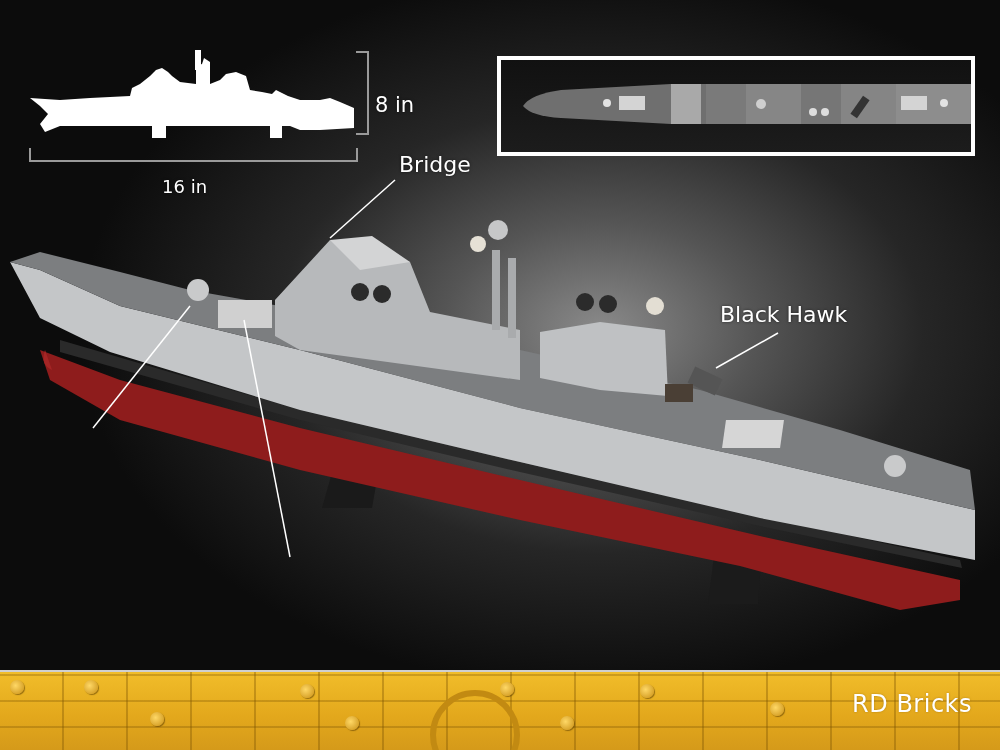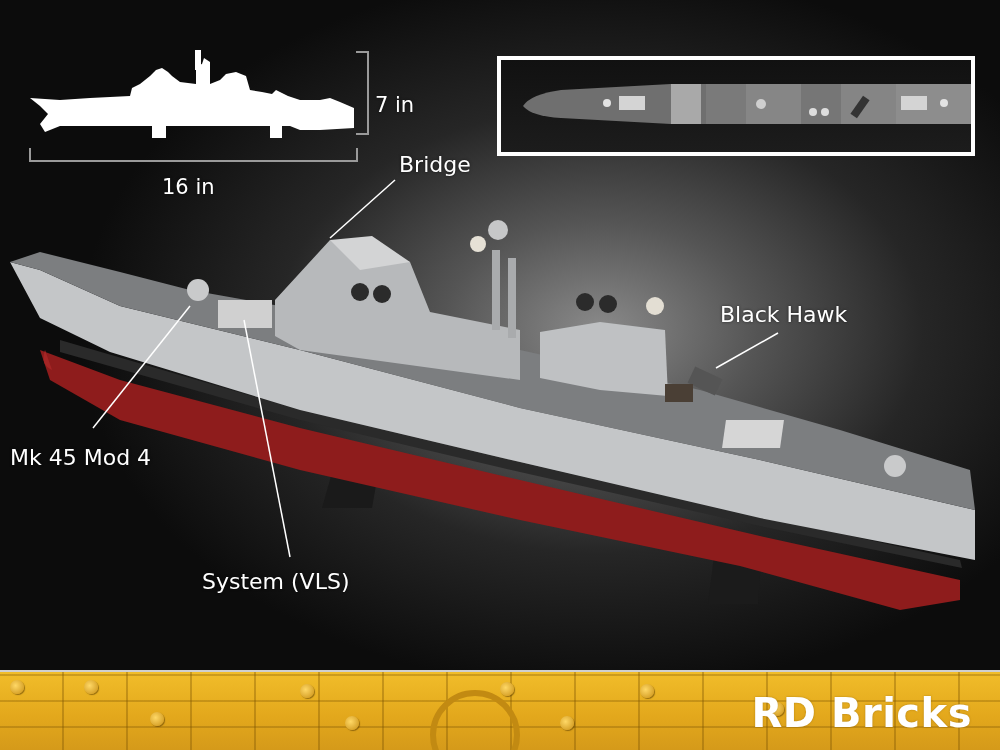--- a/index.html
+++ b/index.html
@@ -12,21 +12,21 @@
   svg.overlay{position:absolute;left:0;top:0;width:1000px;height:750px;}
   #footer{position:absolute;left:0;top:670px;width:1000px;height:80px;
     background:
       repeating-linear-gradient(90deg,rgba(0,0,0,0) 0 62px,rgba(120,80,0,.35) 62px 64px),
       repeating-linear-gradient(0deg,rgba(0,0,0,0) 0 24px,rgba(120,80,0,.3) 24px 26px),
       linear-gradient(180deg,#f1bd2a 0%,#e3a81c 55%,#d4991a 100%);
     border-top:2px solid #cfcfcf;}
   #footer .stud{position:absolute;width:14px;height:14px;border-radius:50%;
     background:radial-gradient(circle at 40% 40%,#ffd866,#c98f14);box-shadow:1px 1px 1px rgba(90,60,0,.6);}
   #brand{position:absolute;right:28px;top:18px;font-family:"DejaVu Sans",sans-serif;
-    font-weight:700;font-size:40px;letter-spacing:.5px;color:#fff;
+    font-weight:400;font-size:24px;letter-spacing:.5px;color:#fff;
     text-shadow:0 0 2px rgba(120,80,0,.5);}
   #topview{position:absolute;left:497px;top:56px;width:478px;height:100px;
     border:4px solid #fff;background:linear-gradient(180deg,#111,#1c1c1c);box-sizing:border-box;}
 </style>
 </head>
 <body>
 
 <svg class="overlay" viewBox="0 0 1000 750">
   <g fill="#fff">
     <path d="M30 98 L60 100 L90 98 L130 96 L132 88 L140 84 L150 76 L156 70 L162 68 L168 72 L172 76 L180 82 L196 84 L196 66 L202 64 L204 58 L210 62 L210 84 L220 80 L226 74 L236 72 L246 76 L250 90 L262 92 L272 94 L276 90 L288 96 L300 100 L320 100 L330 98 L340 102 L354 108 L354 128 L320 130 L300 130 L290 126 L282 126 L282 138 L270 138 L270 126 L166 126 L166 138 L152 138 L152 126 L60 126 L45 132 L40 124 L48 114 L40 106 Z"></path>
@@ -79,22 +79,22 @@
     <rect x="690" y="372" width="30" height="18" fill="#555" transform="rotate(25 705 381)"></rect>
     <rect x="665" y="384" width="28" height="18" fill="#4a3f35"></rect>
   </g>
 
   <line x1="395" y1="180" x2="330" y2="238" stroke="#fff" stroke-width="1.5"></line>
   <line x1="778" y1="333" x2="716" y2="368" stroke="#fff" stroke-width="1.5"></line>
   <line x1="93" y1="428" x2="190" y2="306" stroke="#fff" stroke-width="1.5"></line>
   <line x1="290" y1="557" x2="244" y2="320" stroke="#fff" stroke-width="1.5"></line>
 </svg>
 
-<div class="label" style="left:375px;top:90px;font-size:21px;">7 in</div>
-<div class="label" style="left:162px;top:172px;font-size:21px;">16 in</div>
+<div class="label" style="left:375px;top:90px;font-size:21px;">8 in</div>
+<div class="label" style="left:162px;top:172px;font-size:18px;">16 in</div>
 
 <div id="topview">
   <svg width="470" height="92" viewBox="0 0 470 92">
     <path d="M22 46 Q30 34 60 30 L170 24 L470 24 L470 64 L170 64 L60 58 Q30 56 22 46 Z" fill="#6f6f6f"></path>
     <rect x="170" y="24" width="30" height="40" fill="#a9a9a9"></rect>
     <rect x="205" y="24" width="40" height="40" fill="#7a7a7a"></rect>
     <rect x="245" y="24" width="55" height="40" fill="#868686"></rect>
     <rect x="300" y="24" width="40" height="40" fill="#767676"></rect>
     <rect x="340" y="24" width="55" height="40" fill="#858585"></rect>
     <rect x="395" y="24" width="75" height="40" fill="#8d8d8d"></rect>
@@ -105,24 +105,22 @@
     <circle cx="260" cy="44" r="5" fill="#cfcfcf"></circle>
     <rect x="355" y="36" width="8" height="22" fill="#333" transform="rotate(35 359 47)"></rect>
     <circle cx="312" cy="52" r="4" fill="#ddd"></circle>
       <circle cx="324" cy="52" r="4" fill="#ddd"></circle>
   </svg>
 </div>
 
 <div class="label" style="left:399px;top:150px;">Bridge</div>
 <div class="label" style="left:720px;top:300px;">Black Hawk</div>
 <div class="label" style="left:10px;top:443px;">
-  <div>Mk 45 Mod 4</div>
 </div>
 <div class="label" style="left:202px;top:567px;">
-  <div>System (VLS)</div>
 </div>
 
 <div id="footer">
   <span class="stud" style="left:10px;top:8px;"></span>
   <span class="stud" style="left:84px;top:8px;"></span>
   <span class="stud" style="left:150px;top:40px;"></span>
   <span class="stud" style="left:300px;top:12px;"></span>
   <span class="stud" style="left:345px;top:44px;"></span>
   <span class="stud" style="left:500px;top:10px;"></span>
   <span class="stud" style="left:560px;top:44px;"></span>

